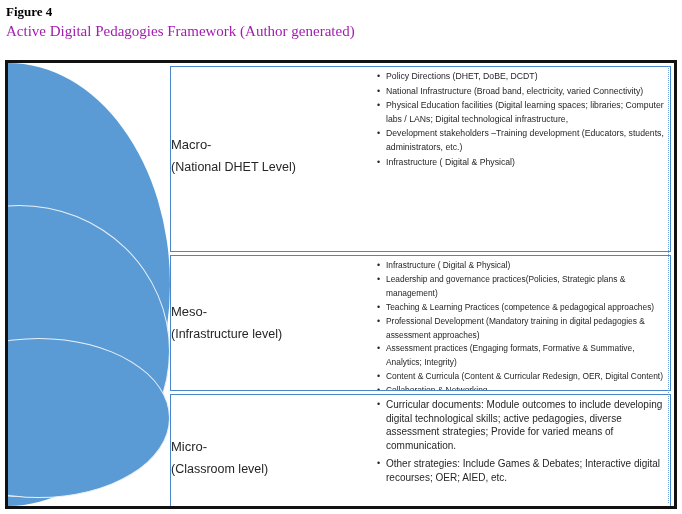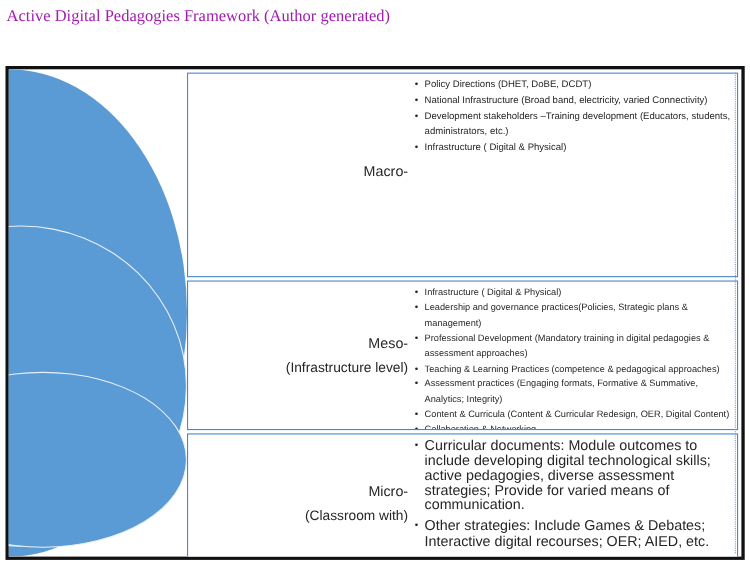--- a/index.html
+++ b/index.html
@@ -75,21 +75,21 @@
     background:#ffffff;
     display:flex;
     align-items:stretch;
   }
   .level-label{
     width:200px;
     flex:0 0 200px;
     display:flex;
     flex-direction:column;
     justify-content:center;
-    align-items:flex-end;
+    align-items:flex-start;
     text-align:center;
     font-family:"Liberation Sans", sans-serif;
     color:#262626;
     font-size:12.5px;
     line-height:22px;
   }
   .level-label .lvl-main{font-size:13px;}
   .level-label .lvl-sub{font-size:12.5px;}
 
   .bullets{
@@ -117,82 +117,85 @@
 
   
   #box-macro{left:162px;top:3px;width:501px;height:186px;}
   #box-macro .level-label{padding-bottom:6px;}
   #box-macro .bullets li{font-size:8.7px;line-height:13.6px;}
 
   #box-meso{left:162px;top:192px;width:501px;height:136px;}
   #box-meso .bullets li{font-size:8.4px;line-height:13.9px;margin-bottom:0;}
 
   #box-micro{left:162px;top:331px;width:501px;height:127px;}
-  #box-micro .bullets li{font-size:13px;line-height:13.6px;margin-bottom:5px;}
+  #box-micro .bullets li{font-size:10px;line-height:13.6px;margin-bottom:5px;}
 
   
   .dot-guide{
     position:absolute;top:3px;width:0;height:437px;
     border-left:1px dotted #6d9ed6;
   }
   #dot-guide-right{left:660px;}
 </style>
 </head>
 <body>
 
 <div id="caption">
+  <div class="fig-num">Figure 4</div>
   <div class="fig-title">Active Digital Pedagogies Framework (Author generated)</div>
 </div>
 
 <div id="frame">
   <div id="canvas">
 
     <div id="arc-clip">
       <div class="arc" id="arc-macro"></div>
       <div class="arc" id="arc-meso"></div>
       <div class="arc" id="arc-micro"></div>
     </div>
 
     <div class="level-box" id="box-macro">
       <div class="level-label">
         <div class="lvl-main">Macro-</div>
+        <div class="lvl-sub">(National DHET Level)</div>
       </div>
       <div class="bullets">
         <ul>
           <li>Policy Directions (DHET, DoBE, DCDT)</li>
           <li>National Infrastructure (Broad band, electricity, varied Connectivity)</li>
+          <li>Physical Education facilities (Digital learning spaces; libraries; Computer labs / LANs;  Digital technological infrastructure,</li>
           <li>Development stakeholders –Training development (Educators, students, administrators, etc.)</li>
           <li>Infrastructure ( Digital &amp; Physical)</li>
         </ul>
       </div>
     </div>
 
     <div class="level-box" id="box-meso">
       <div class="level-label">
         <div class="lvl-main">Meso-</div>
         <div class="lvl-sub">(Infrastructure level)</div>
       </div>
       <div class="bullets">
         <ul>
           <li>Infrastructure ( Digital &amp; Physical)</li>
           <li>Leadership and governance practices(Policies, Strategic plans &amp; management)</li>
+          <li>Teaching &amp; Learning Practices (competence &amp; pedagogical approaches)</li>
           <li>Professional Development (Mandatory training in digital pedagogies &amp; assessment approaches)</li>
-          <li>Teaching &amp; Learning Practices (competence &amp; pedagogical approaches)</li>
           <li>Assessment practices (Engaging formats, Formative &amp; Summative, Analytics; Integrity)</li>
           <li>Content &amp; Curricula (Content &amp; Curricular Redesign, OER, Digital Content)</li>
           <li>Collaboration &amp; Networking</li>
 
         </ul>
       </div>
     </div>
 
     <div class="level-box" id="box-micro">
       <div class="level-label">
         <div class="lvl-main">Micro-</div>
-        <div class="lvl-sub">(Classroom with)</div>
+        <div class="lvl-sub">(Classroom level)</div>
       </div>
       <div class="bullets">
         <ul>
           <li>Curricular documents: Module outcomes to include developing digital technological skills; active pedagogies, diverse assessment strategies; Provide for varied means of communication.</li>
           <li>Other strategies: Include Games &amp; Debates; Interactive digital recourses; OER; AIED, etc.</li>
         </ul>
       </div>
     </div>
 
     <div class="dot-guide" id="dot-guide-right"></div>

